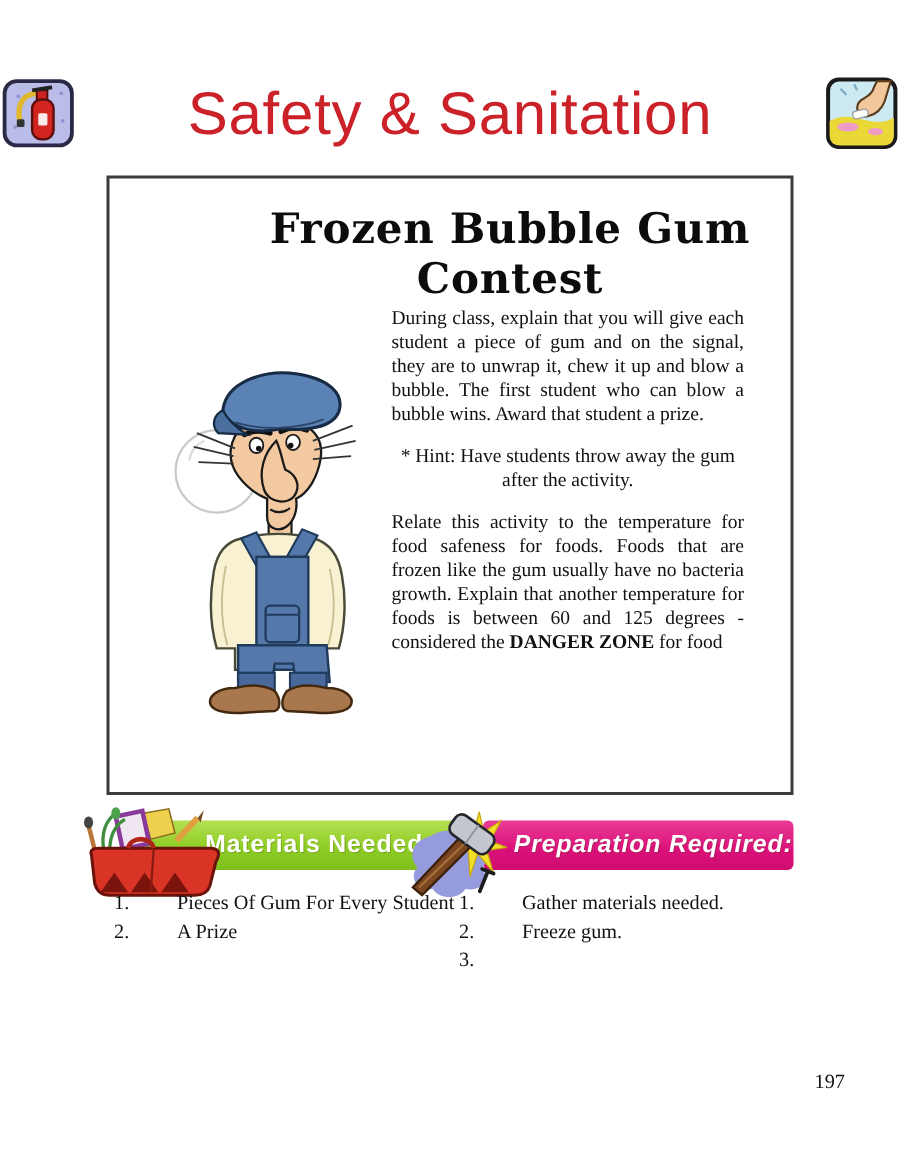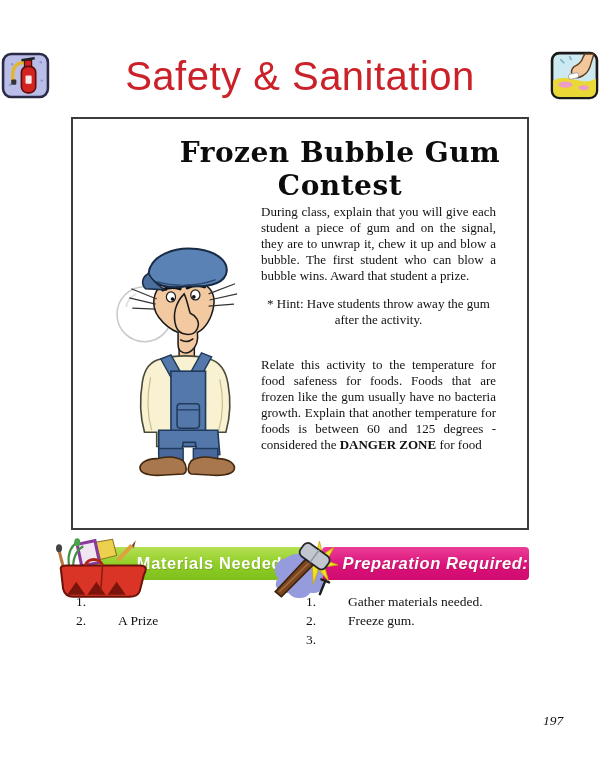--- a/index.html
+++ b/index.html
@@ -30,21 +30,21 @@
     font-family:"DejaVu Serif", serif; font-weight:bold;
     font-size:28px; letter-spacing:0.5px; color:#0c0c0c;padding-left:40px;
   }
   .character { position:absolute; left:22px; top:124px; width:158px; height:234px; }
 
   .directions {
     position:absolute; left:188px; top:85px; width:235px;
     font-size:13px; line-height:16px; color:#111; text-align:justify;
   }
   .directions p { margin:0 0 12px 0; }
-  .directions .hint { text-align:center; margin:0 0 29px 0; }
+  .directions .hint { text-align:center; margin:0 0 12px 0; }
   .directions b { font-weight:bold; }
 
   
   .banner {
     position:absolute; top:547px; height:33px; border-radius:4px;
     display:flex; align-items:center; justify-content:center;
     box-sizing:border-box;
   }
   .banner-green {
     left:87px; width:225px; padding-left:26px;
@@ -66,21 +66,21 @@
 
   
   .num-list { position:absolute; font-size:13.5px; line-height:19px; color:#111; }
   .list-materials { left:76px; top:592px; width:230px; }
   .list-preparation { left:306px; top:592px; width:230px; }
   .num-list .row { display:flex; }
   .num-list .num { width:42px; flex:0 0 auto; }
   .num-list .txt { flex:1; }
 
   
-  .page-number { position:absolute; left:543px; top:713px; font-size:13.5px; color:#111;font-style:italic; }
+  .page-number { position:absolute; left:543px; top:713px; font-size:13.5px; color:#111; }
 </style>
 </head>
 <body>
 
 <div class="page">
 
   <div class="header">
     <svg class="header-icon" viewBox="0 0 50 50">
       <rect x="3" y="4" width="44" height="42" rx="8" fill="#b9bde8" stroke="#2a2a46" stroke-width="2.5"></rect>
       <circle cx="12" cy="14" r="1.2" fill="#8f93d0"></circle>
@@ -207,20 +207,21 @@
     </g>
     <g transform="rotate(22 53 51)" stroke="#1d1d1d" stroke-width="2.4" stroke-linecap="round">
       <line x1="53" y1="44" x2="53" y2="58"></line>
       <line x1="49" y1="44" x2="57" y2="44"></line>
     </g>
   </svg>
 
   <div class="num-list list-materials">
     <div class="row">
       <span class="num">1.</span>
+      <span class="txt">Pieces Of Gum For Every Student</span>
     </div>
     <div class="row">
       <span class="num">2.</span>
       <span class="txt">A Prize</span>
     </div>
   </div>
 
   <div class="num-list list-preparation">
     <div class="row">
       <span class="num">1.</span>

